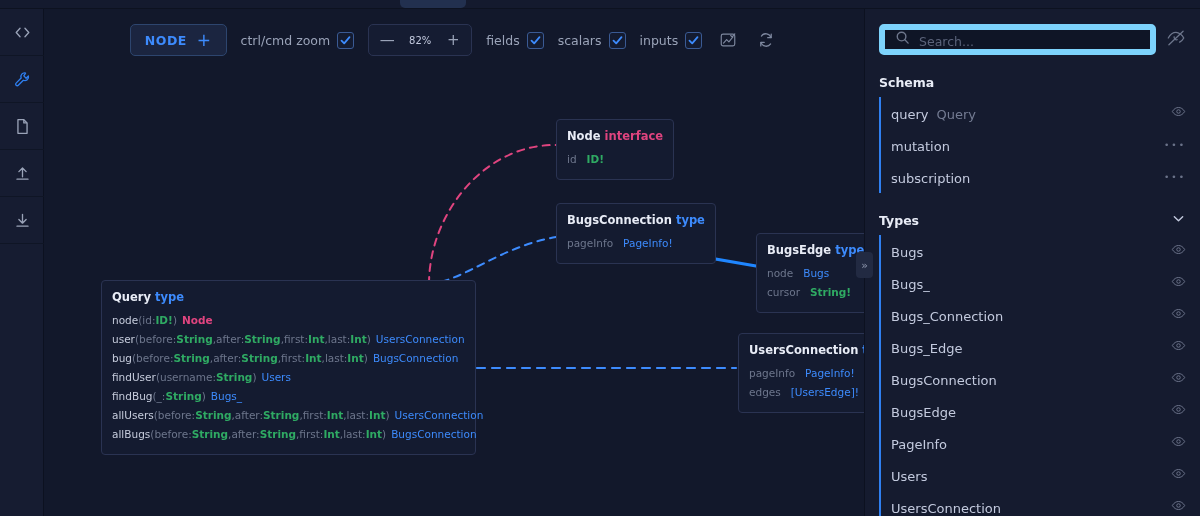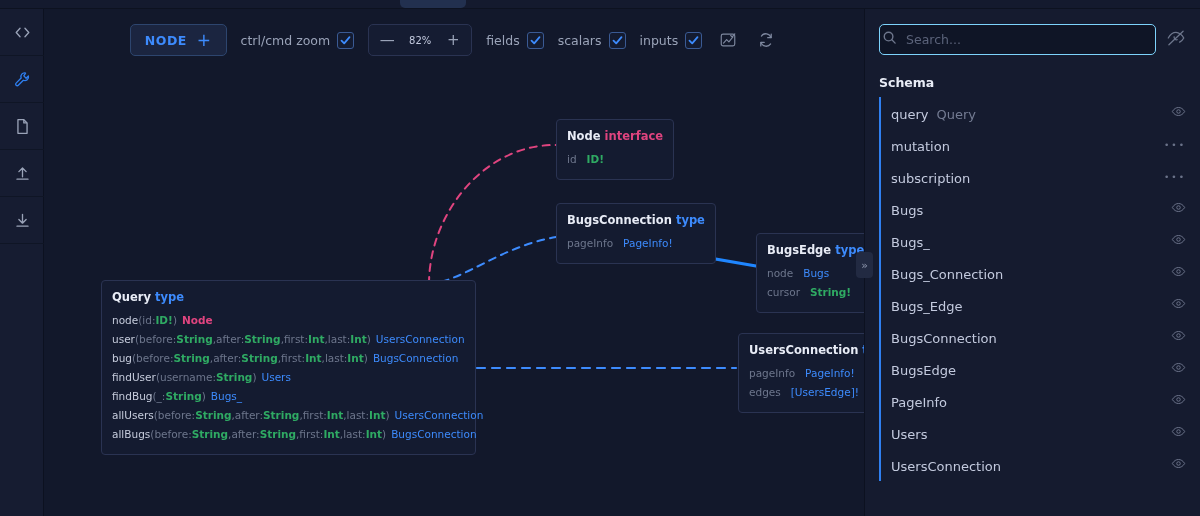--- a/index.html
+++ b/index.html
@@ -96,22 +96,22 @@
   .t-green{ color: #2faa63; font-weight: bold; }
   .sp { display: inline-block; width: 5px; }
 
   
   .panel {
     position: absolute; left: 864px; top: 9px; width: 336px; height: 507px;
     background: #151b2f; border-left: 1px solid #0c1120;
   }
   .panel-top { display: flex; align-items: center; gap: 10px; padding: 15px 14px 0 14px; }
   .search {
-    flex: 1; height: 31px; display: flex; align-items: center; gap: 9px;
-    background: #0f1526; border: 1px solid #7dd3fc; border-radius: 5px; padding: 0 2px;
+    flex: 1; height: 31px; display: flex; align-items: flex-end; gap: 9px;
+    background: #0f1526; border: 6px solid #7dd3fc; border-radius: 5px; padding: 0 10px;
     cursor: text;
   }
   .search input {
     flex: 1; background: transparent; border: 0; outline: none;
     color: #c3cade; font-size: 12.5px; font-family: inherit;
   }
   .search input::placeholder { color: #5b637a; }
 
   .sec-hdr {
     display: flex; align-items: center; justify-content: space-between;
@@ -337,20 +337,26 @@
           </div>
           <div class="item">
             <span><span class="nm">mutation</span></span>
             <span class="dots" style="color: rgb(106, 114, 137); font-size: 9px; letter-spacing: 2px;">•••</span>
           </div>
           <div class="item">
             <span><span class="nm">subscription</span></span>
             <span class="dots" style="color: rgb(106, 114, 137); font-size: 9px; letter-spacing: 2px;">•••</span>
           </div>
         </div>
+        <div class="sec-hdr">
+          <span class="t">Types</span>
+          <span><svg width="15" height="15" viewBox="0 0 18 18">
+              <path d="M4 6.8 L9 11.6 L14 6.8" fill="none" stroke="#c3cade" stroke-width="1.7" stroke-linecap="round" stroke-linejoin="round"></path>
+            </svg></span>
+        </div>
         <div class="group">
           <div class="item">
             <span><span class="nm">Bugs</span></span>
             <span><svg width="15" height="15" viewBox="0 0 18 18">
                 <path d="M1.6 9 C3.6 5.6, 6.4 4.2, 9 4.2 C11.6 4.2, 14.4 5.6, 16.4 9 C14.4 12.4, 11.6 13.8, 9 13.8 C6.4 13.8, 3.6 12.4, 1.6 9 Z" fill="none" stroke="#6a7289" stroke-width="1.2"></path>
                 <circle cx="9" cy="9" r="2.1" fill="none" stroke="#6a7289" stroke-width="1.2"></circle>
               </svg></span>
           </div>
           <div class="item">
             <span><span class="nm">Bugs_</span></span>

